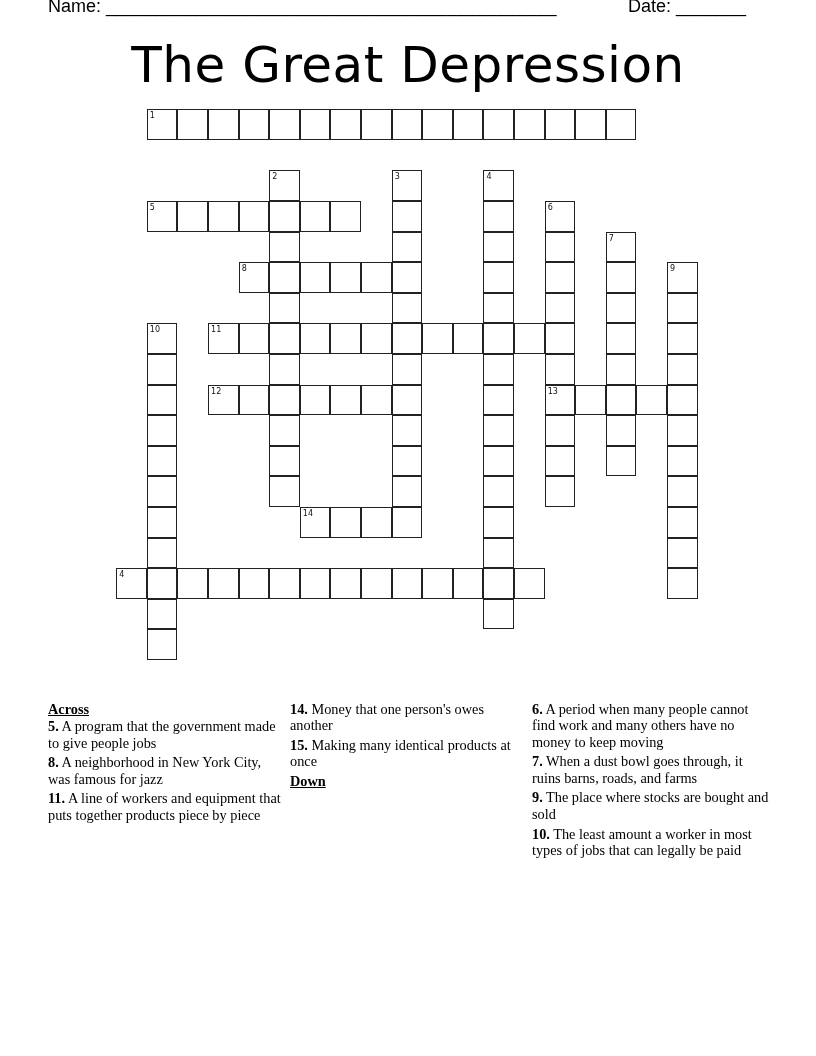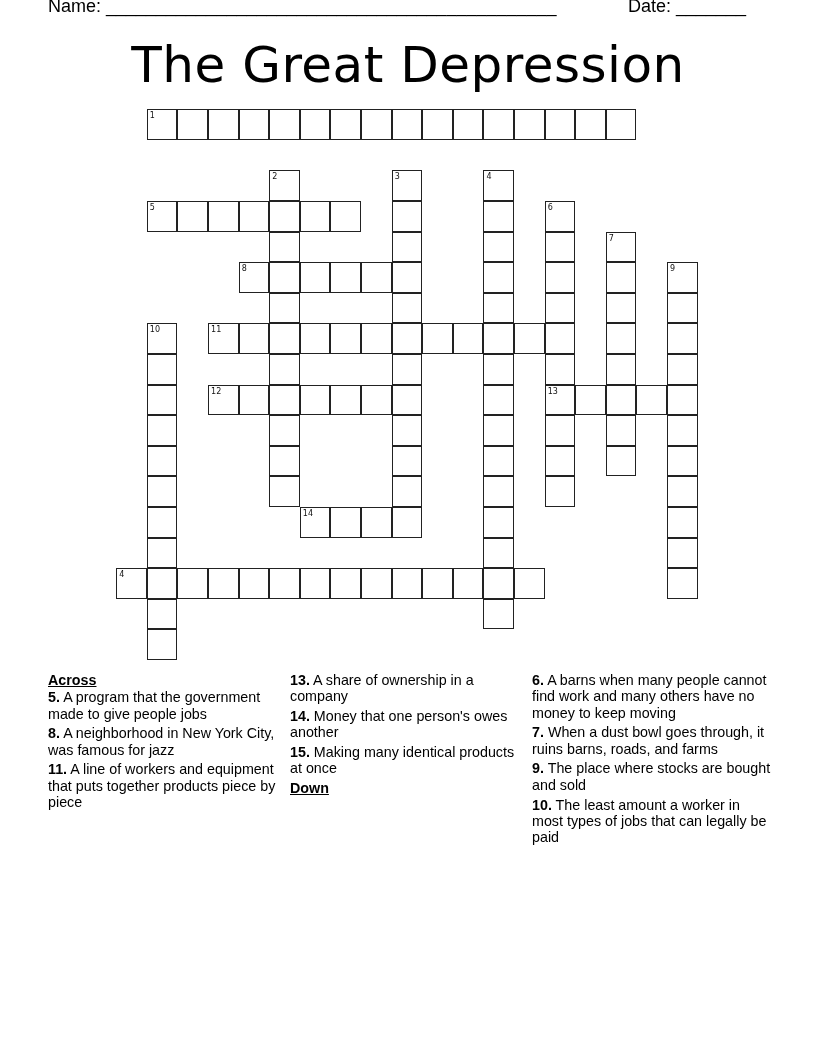--- a/index.html
+++ b/index.html
@@ -8,21 +8,21 @@
     font-family:"Liberation Sans", sans-serif; font-size:18px; white-space:pre; }
   .hdr-name { position:absolute; left:0; top:0; }
   .hdr-date { position:absolute; left:580px; top:0; }
   .title { position:absolute; top:30px; left:0; width:816px; text-align:center;
     font-family:"DejaVu Sans", sans-serif; font-size:50px; line-height:70px; letter-spacing:0.5px; }
   .grid { position:absolute; left:0; top:0; width:816px; height:680px; }
   .cell { position:absolute; width:30.6px; height:30.6px; box-sizing:border-box;
     border:1.5px solid #222; background:#fff; margin-left:-0.75px; margin-top:-0.75px; }
   .num { position:absolute; left:2px; top:1px; font-family:"DejaVu Sans", sans-serif;
     font-size:8px; line-height:9px; color:#111; }
-  .clues { position:absolute; top:672px; font-family:Liberation Sans, sans-serif;
+  .clues { position:absolute; top:701px; font-family:Liberation Serif, serif;
     font-size:14.3px; line-height:16.3px; }
   .col1 { left:48px; width:235px; }
   .col2 { left:290px; width:235px; }
   .col3 { left:532px; width:240px; }
   .sect { text-decoration:underline; font-weight:bold; margin-bottom:1px; }
   .clue { margin-bottom:3.5px; }
   .clue b { font-weight:bold; }
 </style>
 </head>
 <body>
@@ -202,24 +202,23 @@
   </div>
 
 <div class="clues col1">
   <div class="sect">Across</div>
   <div class="clue"><b>5.</b> <span>A program that the government made to give people jobs</span></div>
   <div class="clue"><b>8.</b> <span>A neighborhood in New York City, was famous for jazz</span></div>
   <div class="clue"><b>11.</b> <span>A line of workers and equipment that puts together products piece by piece</span></div>
 </div>
 
 <div class="clues col2">
-  <div class="clue"><b>13.</b> <span>A share of ownership in a company</span></div>
   <div class="clue"><b>14.</b> <span>Money that one person's owes another</span></div>
   <div class="clue"><b>15.</b> <span>Making many identical products at once</span></div>
   <div class="sect">Down</div>
 </div>
 
 <div class="clues col3">
-  <div class="clue"><b>6.</b> <span>A barns when many people cannot find work and many others have no money to keep moving</span></div>
+  <div class="clue"><b>6.</b> <span>A period when many people cannot find work and many others have no money to keep moving</span></div>
   <div class="clue"><b>7.</b> <span>When a dust bowl goes through, it ruins barns, roads, and farms</span></div>
   <div class="clue"><b>9.</b> <span>The place where stocks are bought and sold</span></div>
   <div class="clue"><b>10.</b> <span>The least amount a worker in most types of jobs that can legally be paid</span></div>
 </div>
 
 </body></html>

